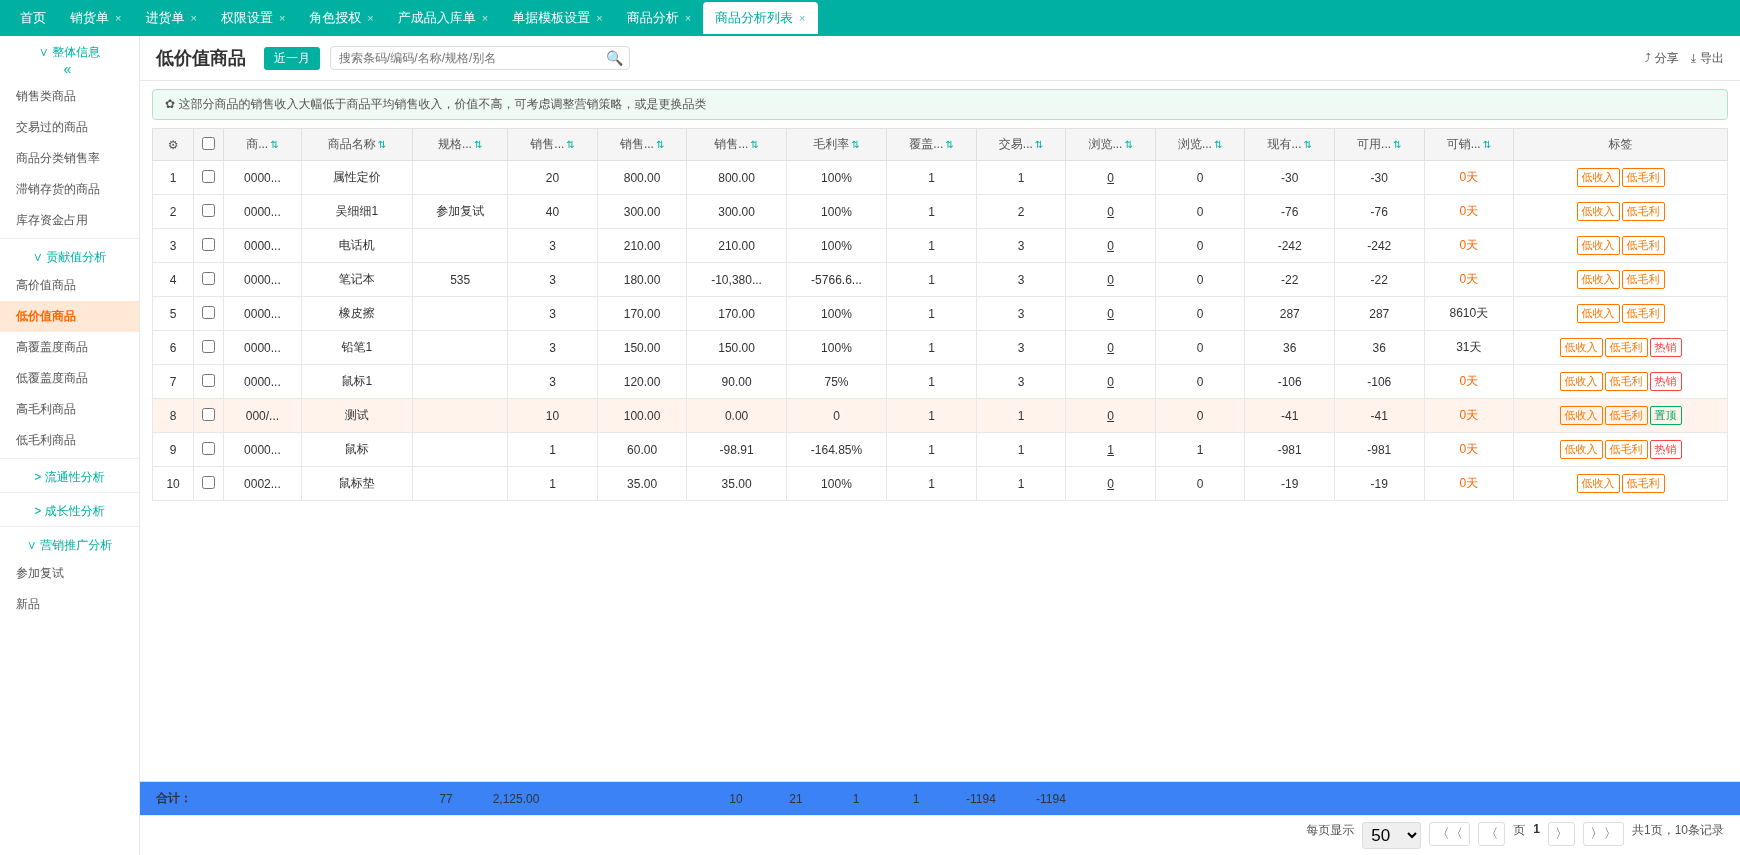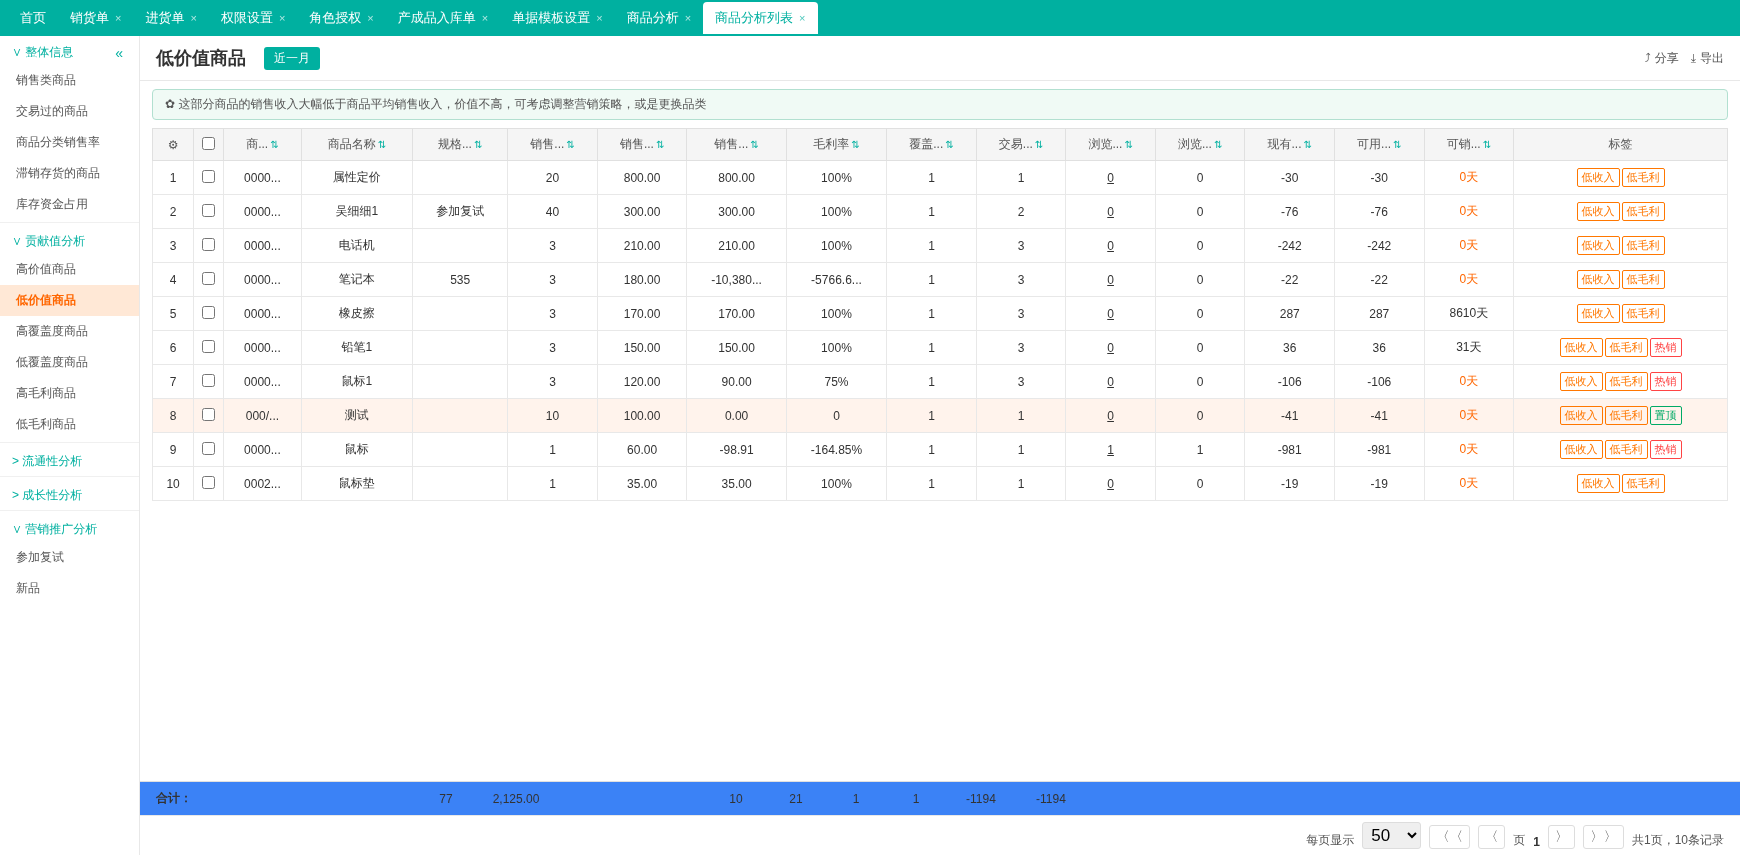--- a/index.html
+++ b/index.html
@@ -42,20 +42,21 @@
       overflow-y: auto;
       flex-shrink: 0;
     }
     .sidebar-group-title {
       color: #00b0a0;
       padding: 8px 12px 4px;
       font-size: 12px;
       display: flex;
       align-items: center;
       justify-content: space-between;
+      flex-direction: column;
     }
     .sidebar-item {
       padding: 7px 16px;
       cursor: pointer;
       color: #555;
       font-size: 12px;
     }
     .sidebar-item.active { background: #ffe8d6; color: #ff6600; font-weight: bold; }
     .sidebar-divider { height: 1px; background: #f0f0f0; margin: 2px 0; }
 
@@ -212,21 +213,21 @@
     }
     .footer-cell {
       text-align: center;
       font-size: 12px;
       color: #333;
     }
 
     
     .pagination-bar {
       display: flex;
-      align-items: flex-end;
+      align-items: flex-start;
       justify-content: flex-end;
       padding: 6px 16px;
       gap: 8px;
       border-top: 1px solid #e8e8e8;
       font-size: 12px;
       color: #555;
       flex-shrink: 0;
     }
     .page-size-select {
       border: 1px solid #ddd;
@@ -323,20 +324,24 @@
     <div class="sidebar-group-title">∨ 营销推广分析</div>
     <div class="sidebar-item">参加复试</div>
     <div class="sidebar-item">新品</div>
   </div>
 
   <div class="content-area">
 
     <div class="content-header">
       <span class="page-title">低价值商品</span>
       <button class="period-btn">近一月</button>
+      <div class="search-input-wrap">
+        <input class="search-input" type="text" placeholder="搜索条码/编码/名称/规格/别名" style="">
+        <span class="search-icon-btn">🔍</span>
+      </div>
       <div class="header-actions">
         <div class="action-btn">
           <span>⤴</span>
           <span>分享</span>
         </div>
         <div class="action-btn">
           <span>⤓</span>
           <span>导出</span>
         </div>
       </div>

